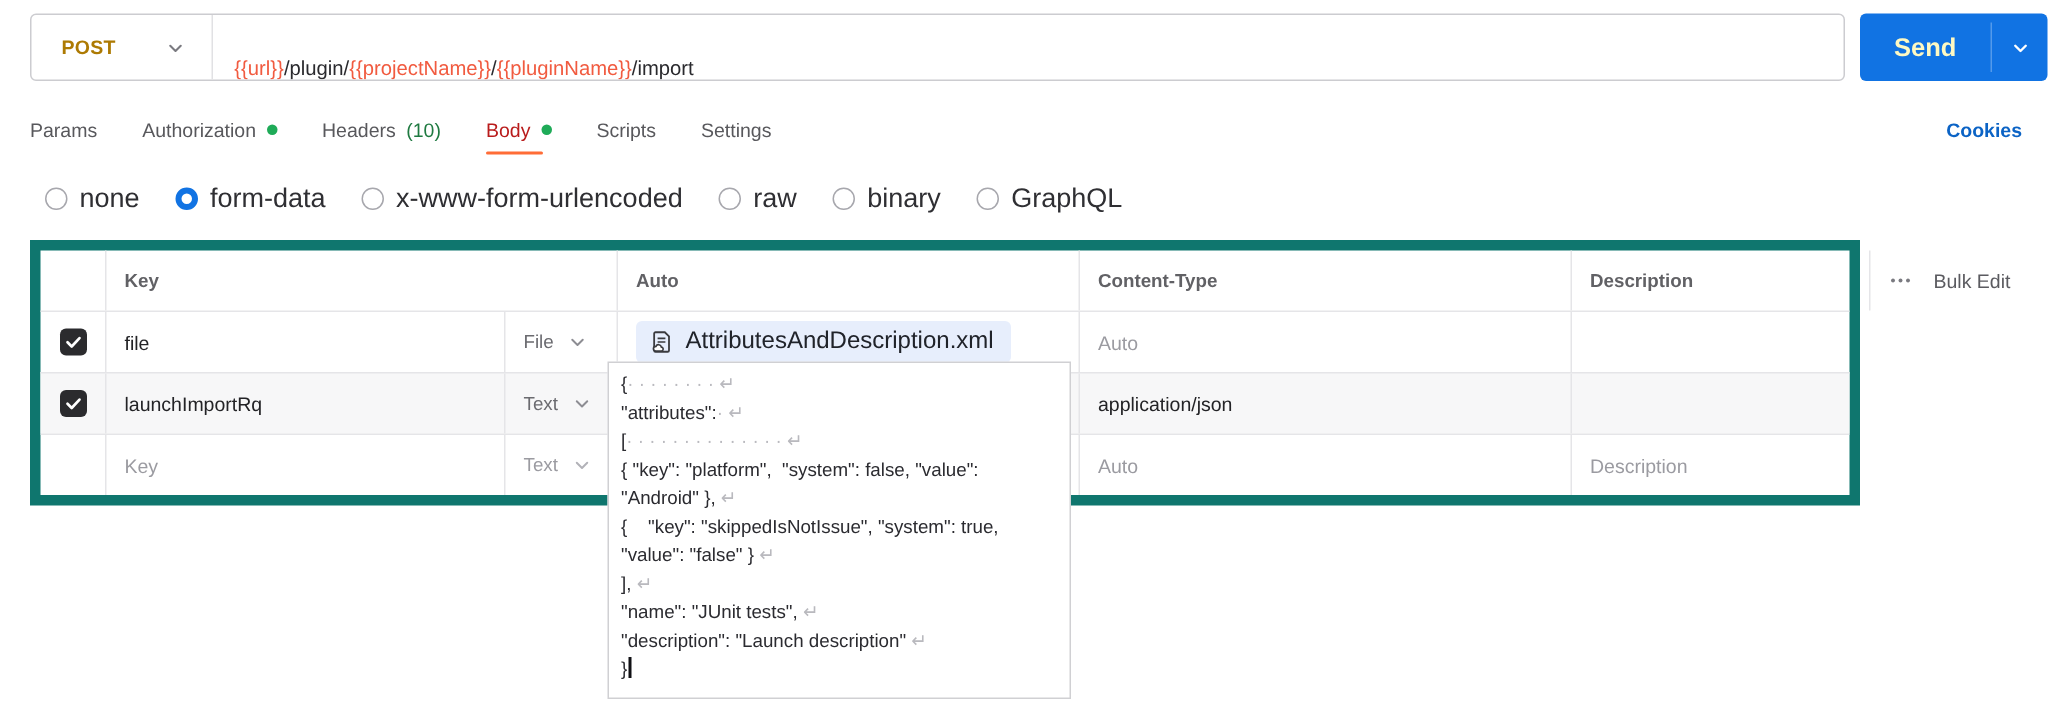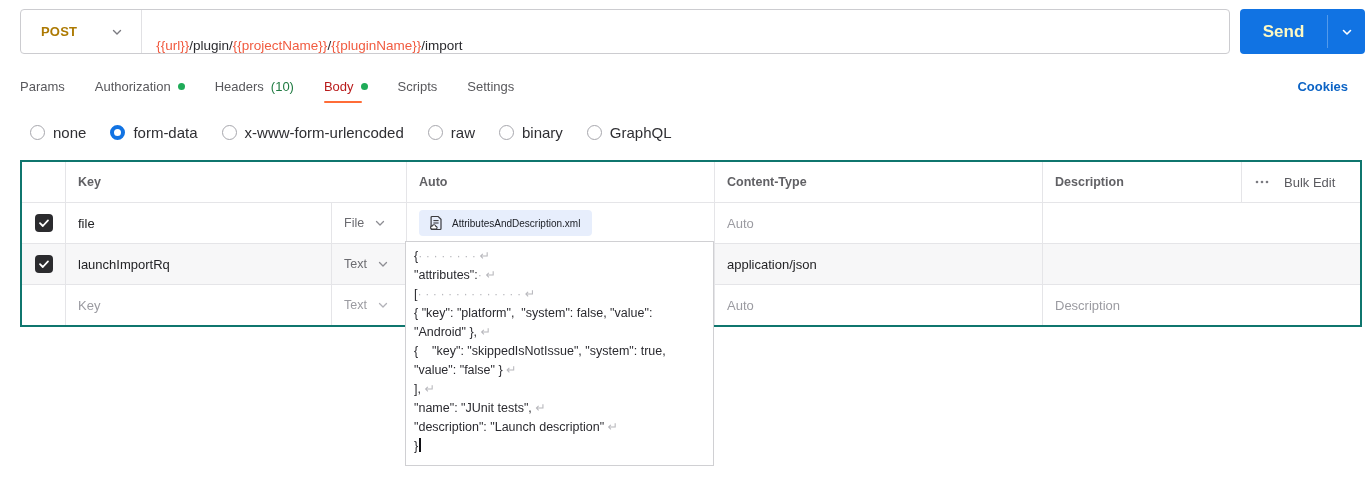--- a/index.html
+++ b/index.html
@@ -26,45 +26,45 @@
   
   .tabs { display:flex; align-items:center; margin:21px 20px 0 20px; height:28px; gap:30px; font-size:13px; }
   .tab { position:relative; display:flex; align-items:center; gap:7px; color:#58585c; cursor:pointer; padding:4px 0 9px 0; }
   .tab.active { color:#b91c1c; }
   .tab.active::after { content:""; position:absolute; left:0; bottom:0; width:38px; height:2px; background:#ff6c37; border-radius:1px; }
   .dot { width:7px; height:7px; border-radius:50%; background:#1fab58; }
   .count { color:#1f7a41; }
   .cookies { margin-left:auto; color:#0b63c5; font-weight:bold; font-size:13px; cursor:pointer; padding-bottom:5px; }
 
   
-  .modes { display:flex; align-items:center; gap:24px; margin:17px 0 0 30px; height:24px; font-size:15px; color:#2f2f33; }
+  .modes { display:flex; align-items:center; gap:24px; margin:17px 0 0 30px; height:24px; font-size:18px; color:#2f2f33; }
   .mode { display:flex; align-items:center; gap:8px; cursor:pointer; }
   .radio { width:15px; height:15px; border-radius:50%; border:1.5px solid #a7a7ad; background:#fff; }
   .mode.selected .radio { border:4.5px solid #1173e3; }
 
   
   .table-wrap { position:relative; margin:16px 6px 0 20px; }
-  .ftable { width:1342px; border:2px solid #0f766e; }
+  .ftable { width:1220px; border:7px solid #0f766e; }
   .trow { display:grid; grid-template-columns:44px 266px 75px 308px 328px 199px 122px; align-items:center; height:41px; border-top:1px solid #e5e5e8; }
   .trow.thead { height:40px; border-top:none; }
   .trow.tinted { background:#f7f7f8; }
   .cell { height:100%; display:flex; align-items:center; padding:0 12px; font-size:13px; overflow:hidden; }
   .hcell { font-size:12.5px; font-weight:bold; color:#616165; }
   .br { border-right:1px solid #e5e5e8; }
   .key-span { grid-column:2 / span 2; }
   .desc-span { grid-column:6 / span 2; }
   .placeholder { color:#9b9ba1; }
   .cellval { color:#232326; }
   .c-center { justify-content:center; }
 
   .checkbox { width:18px; height:18px; border-radius:4px; background:#2b2b2e; display:flex; align-items:center; justify-content:center; cursor:pointer; }
   .type-select { display:flex; align-items:center; gap:10px; color:#6b6b70; font-size:12.5px; cursor:pointer; }
   .type-select.dim { color:#9b9ba1; }
 
-  .file-chip { display:flex; align-items:center; gap:8px; background:#e7eefc; border-radius:4px; padding:5px 12px 5px 9px; font-size:10px; color:#20232a; cursor:pointer; max-width:100%; }
+  .file-chip { display:flex; align-items:center; gap:8px; background:#e7eefc; border-radius:4px; padding:5px 12px 5px 9px; font-size:16px; color:#20232a; cursor:pointer; max-width:100%; }
 
   .bulk { display:flex; align-items:center; gap:14px; color:#5b5b60; font-size:13px; cursor:pointer; }
 
   
   .editor { position:absolute; left:385px; top:81px; width:309px; height:225px; background:#fff; border:1px solid #d0d0d3; z-index:5; padding:5px 8px; overflow:hidden; }
   .code { font-size:12.5px; line-height:19px; color:#2b2b30; white-space:pre-wrap; word-break:break-word; }
   .code .ws { color:#b9b9be; }
   .caret { display:inline-block; width:2px; height:14px; background:#101014; vertical-align:-2px; margin-left:1px; }
 </style>
 </head>

